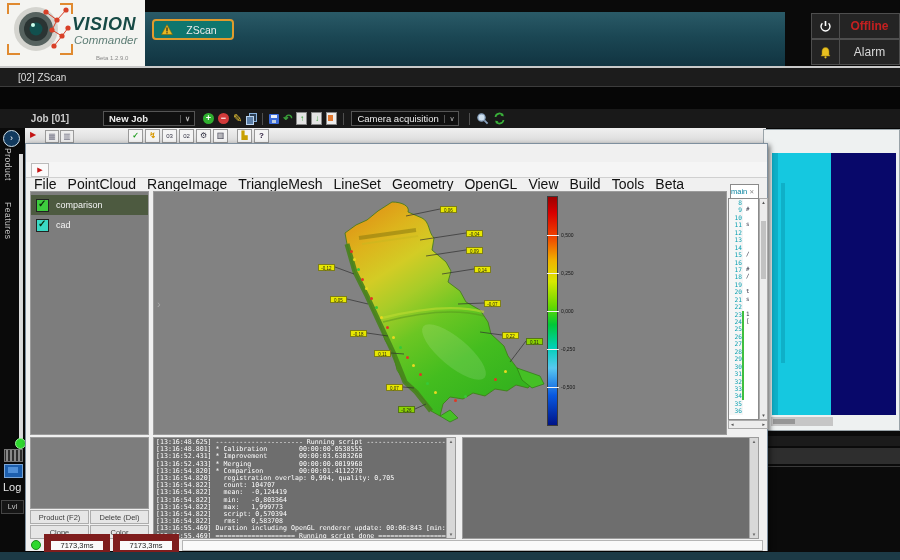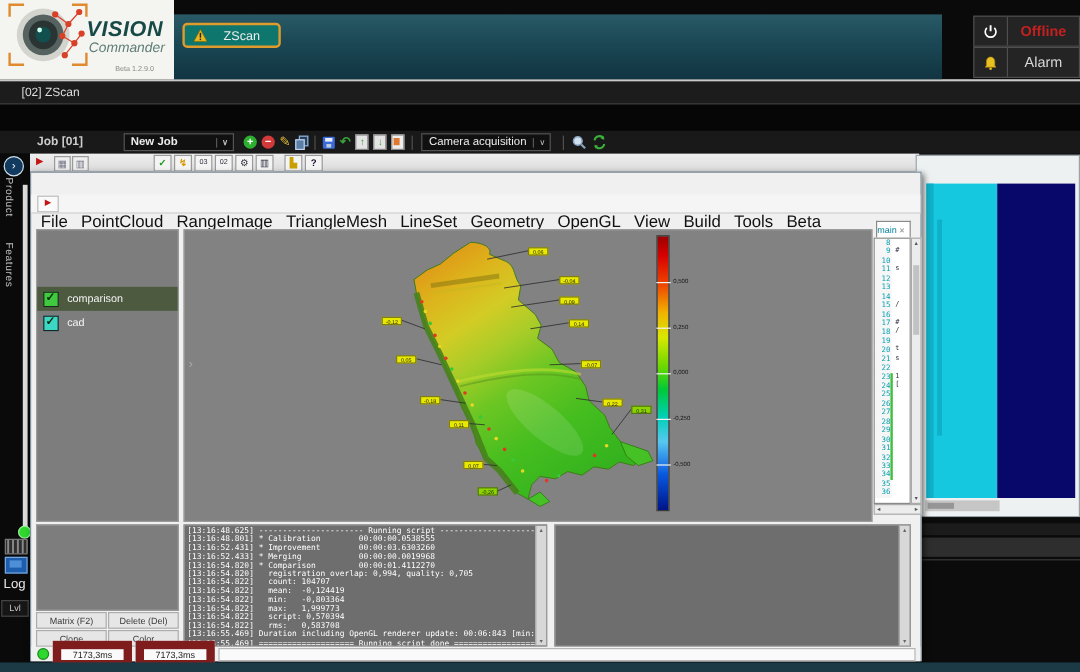--- a/index.html
+++ b/index.html
@@ -337,21 +337,21 @@
         <span class="mitem">Geometry</span>
         <span class="mitem">OpenGL</span>
         <span class="mitem">View</span>
         <span class="mitem">Build</span>
         <span class="mitem">Tools</span>
         <span class="mitem">Beta</span>
       </div>
 
     <div class="abs" id="layers-panel">
 
-        <div class="lrow" style="background: rgb(77, 90, 64); margin-top: 44px;">
+        <div class="lrow" style="background: rgb(77, 90, 64);">
           <span class="lcheck" style="background: rgb(62, 203, 62);"></span>
           <span class="llabel">comparison</span>
         </div>
 
         <div class="lrow" style="background: transparent;">
           <span class="lcheck" style="background: rgb(59, 217, 197);"></span>
           <span class="llabel">cad</span>
         </div>
       </div>
 
@@ -621,21 +621,21 @@
       </div>
       <div id="ehscroll">
           <span>◄</span>
           <span>►</span>
         </div>
     </div>
 
     <div class="abs" id="lowerleft"></div>
     <div class="abs" id="btn-grid">
 
-    <div class="pbtn">Matrix (F2)</div>
+    <div class="pbtn">Product (F2)</div>
         <div class="pbtn">Delete (Del)</div>
         <div class="pbtn">Clone</div>
         <div class="pbtn">Color</div>
       </div>
 
     <div class="abs" id="logpanel">
       <div id="loglines">
 
       <div class="logline">[13:16:48.625] ---------------------- Running script ----------------------</div>
           <div class="logline">[13:16:48.801] * Calibration        00:00:00.0538555</div>

